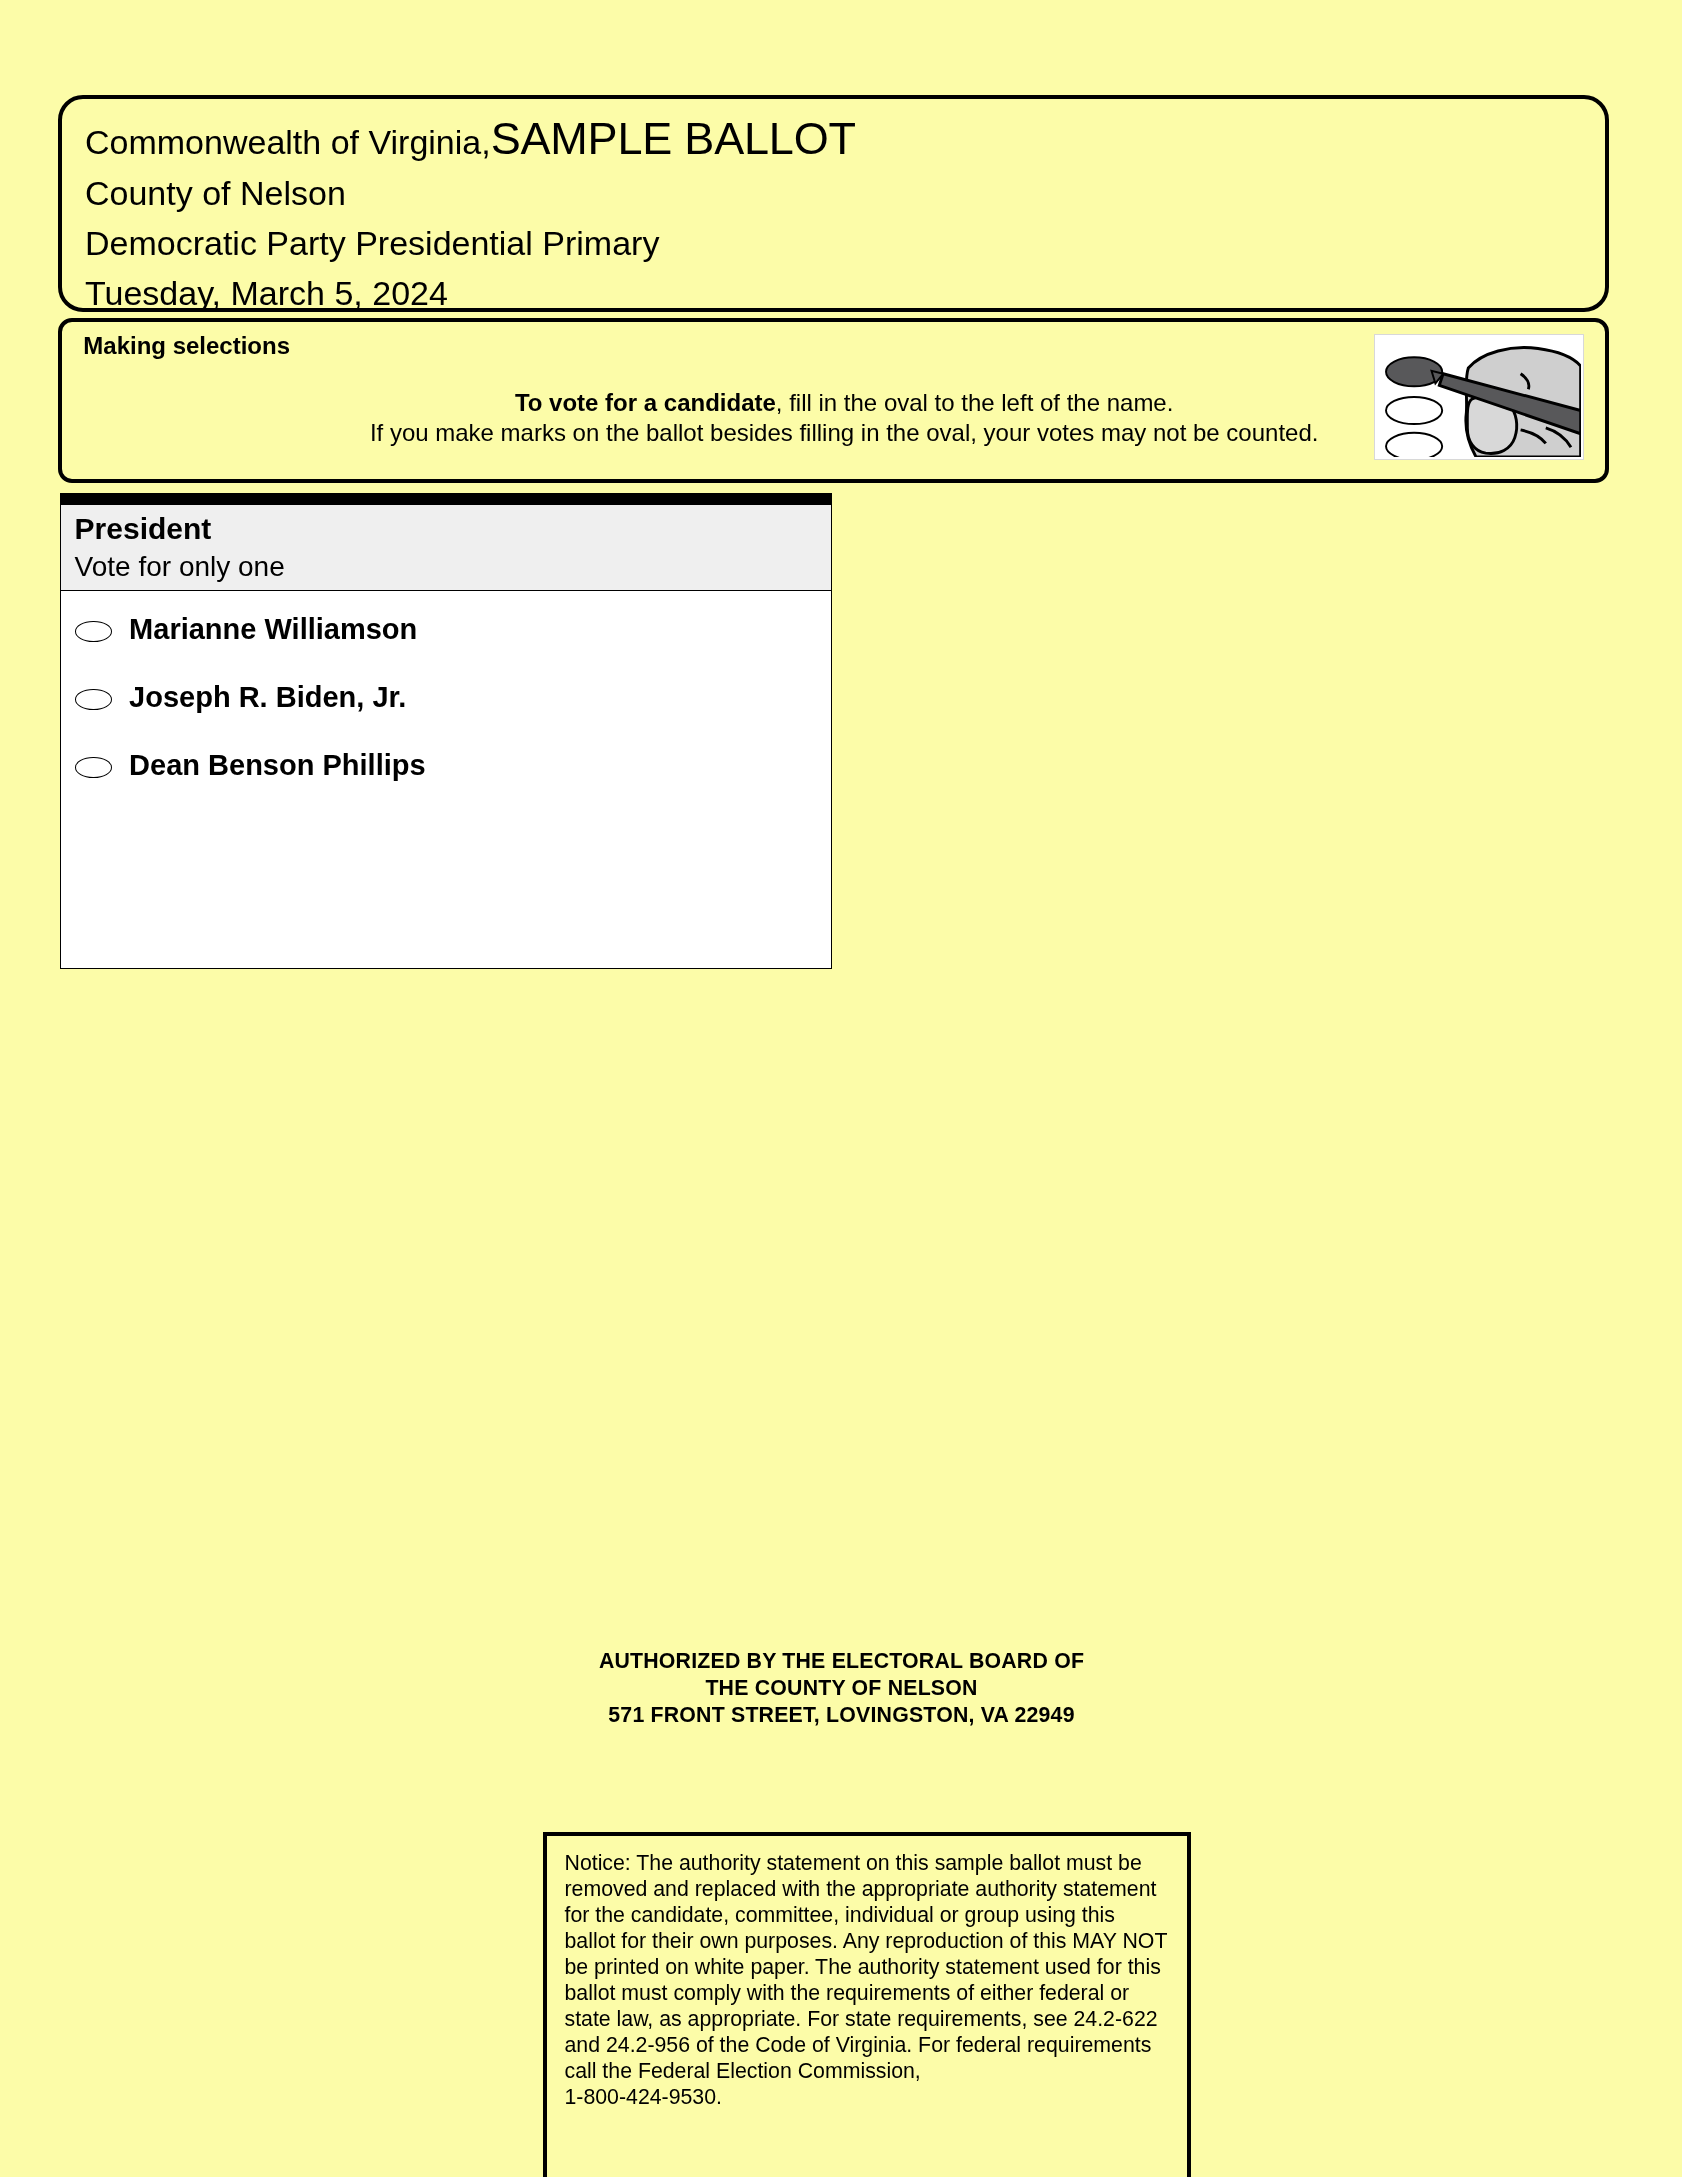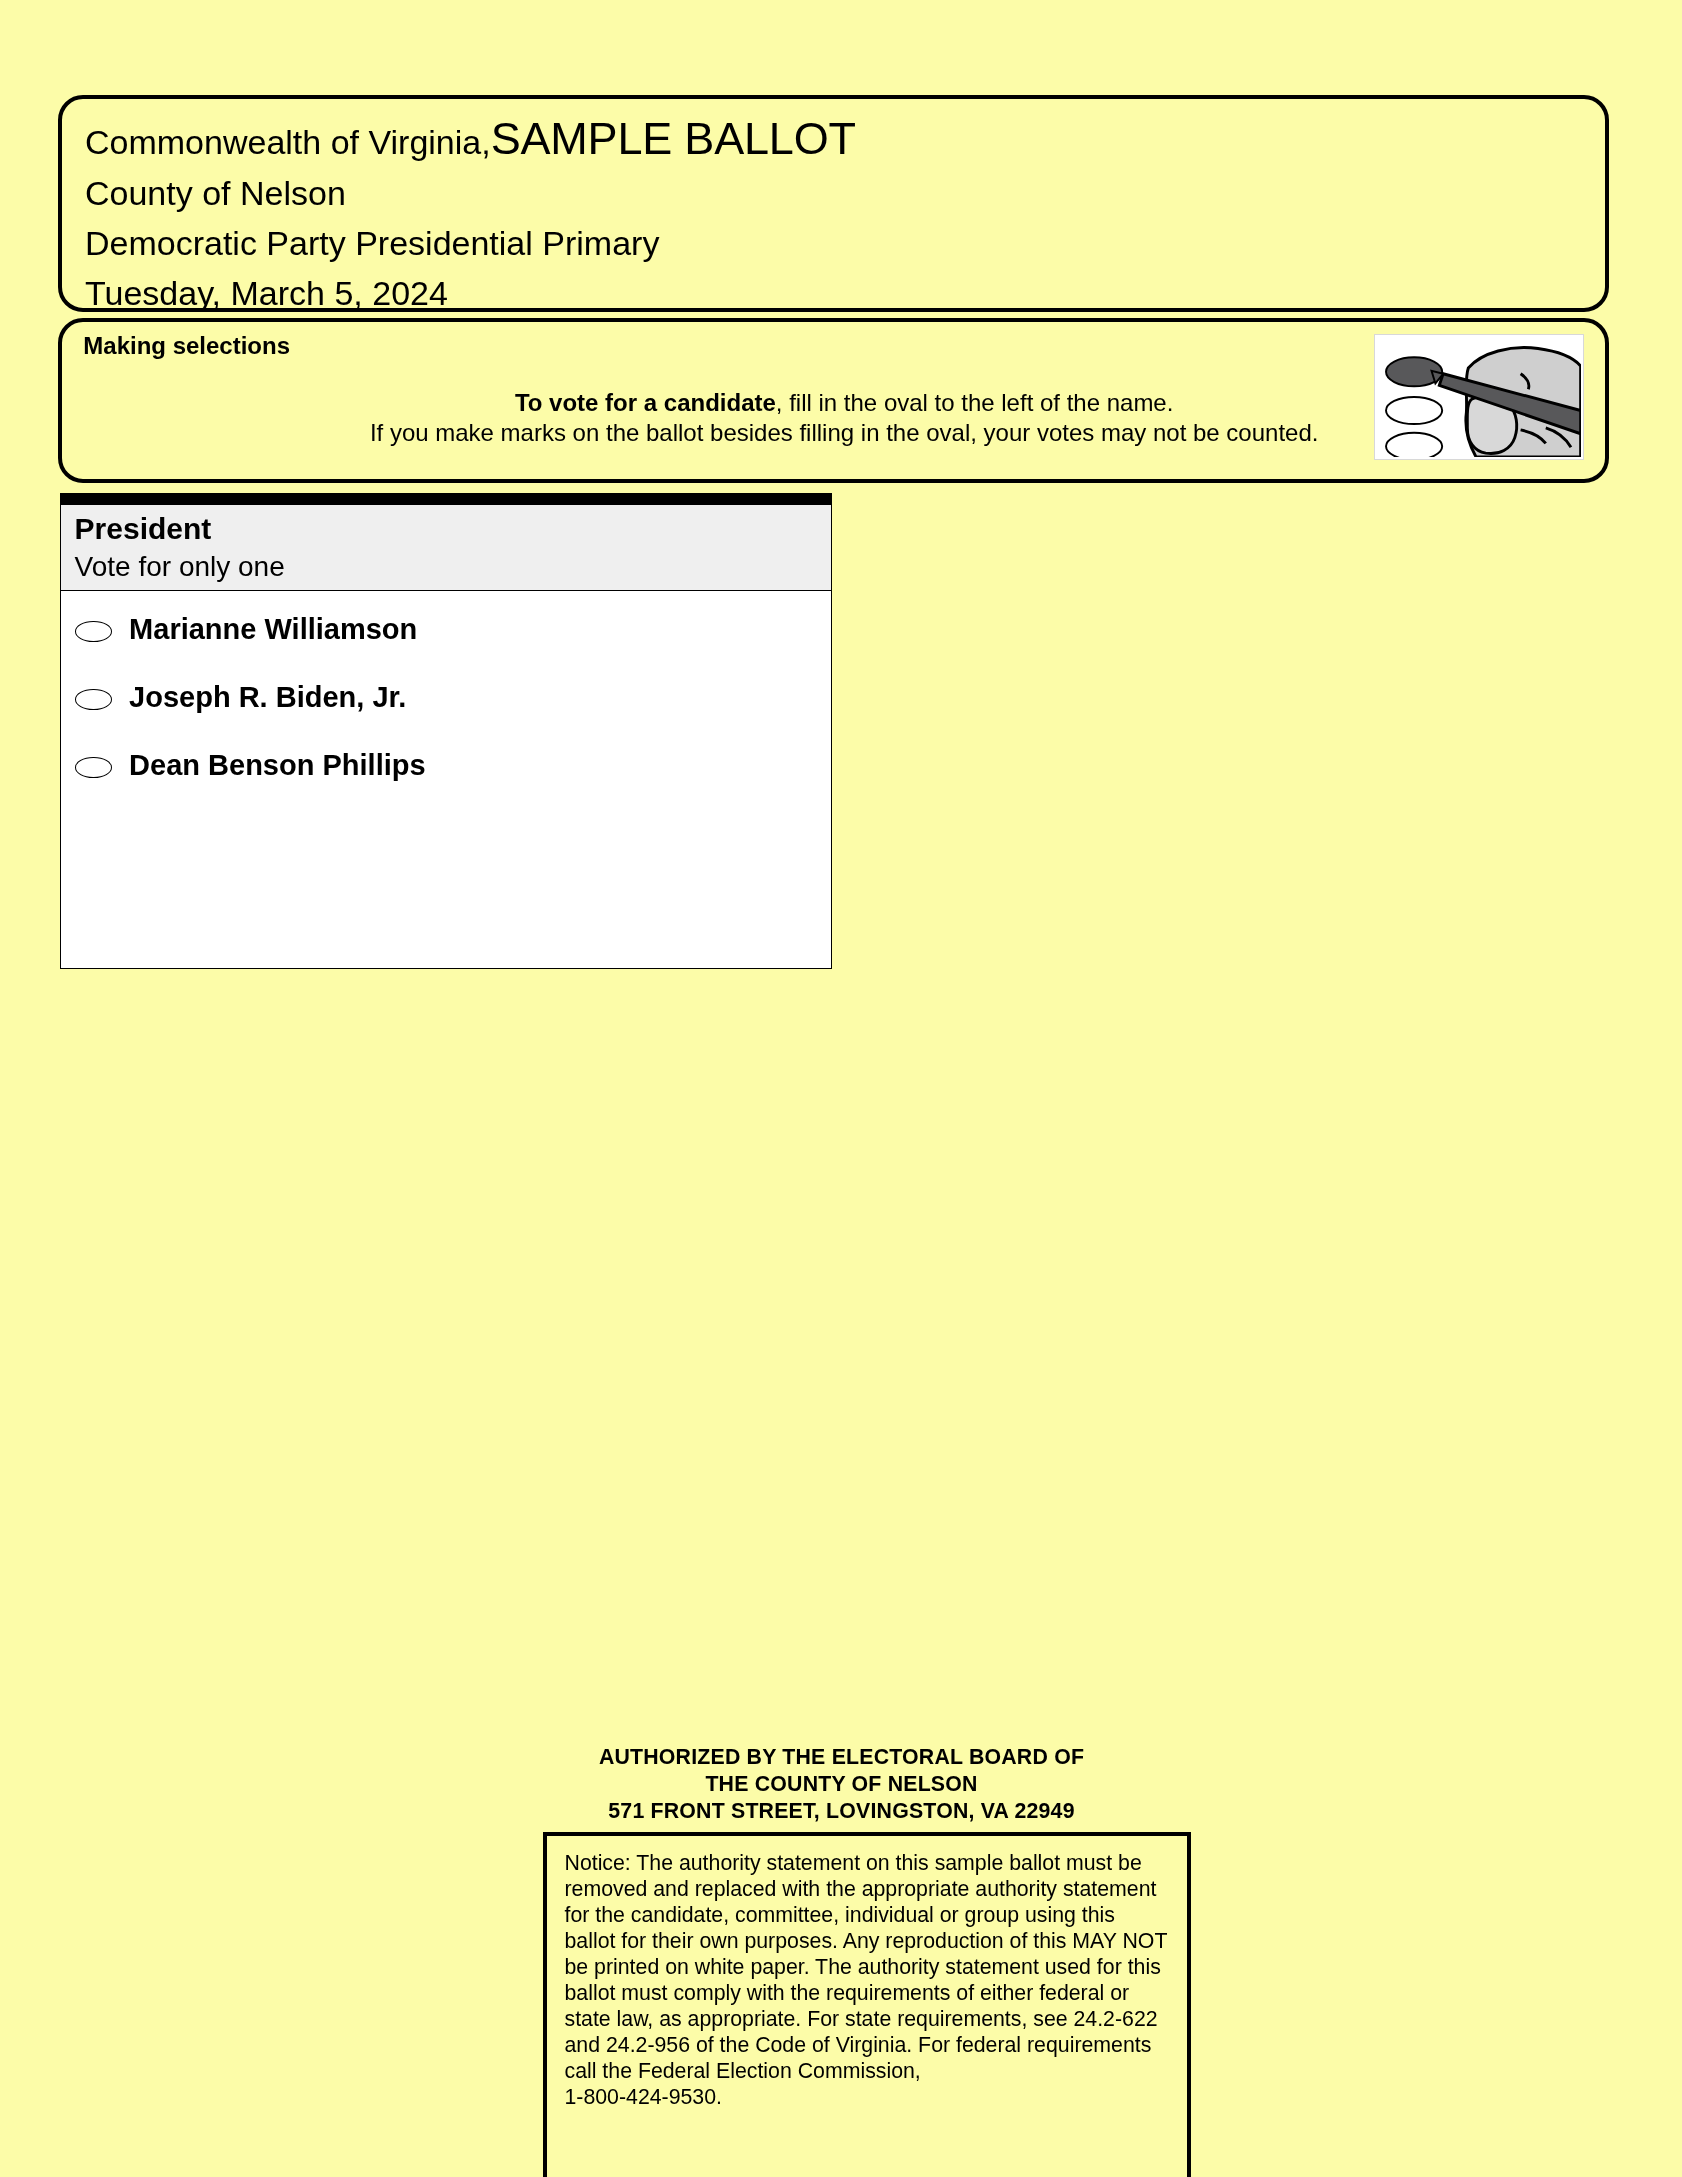--- a/index.html
+++ b/index.html
@@ -44,21 +44,21 @@
   }
 
   
   .instr-box {
     position: absolute;
     left: 58px;
     top: 318px;
     width: 1551px;
     height: 165px;
     border: 4.9px solid #000;
-    border-radius: 25px;
+    border-radius: 14px;
     box-sizing: border-box;
     padding: 7.8px 0 0 21.3px;
   }
   .instr-title {
     font-size: 24px;
     font-weight: bold;
     line-height: 31px;
   }
   .instr-lines {
     margin-top: 27px;
@@ -136,21 +136,21 @@
     font-weight: bold;
     line-height: 39px;
     margin-left: 17.5px;
     white-space: nowrap;
   }
 
   
   .auth-block {
     position: absolute;
     left: 0;
-    top: 1744px;
+    top: 1648px;
     width: 1683px;
     text-align: center;
   }
   .auth-line {
     font-size: 21.3px;
     font-weight: bold;
     line-height: 27px;
     letter-spacing: 0.2px;
   }
 

